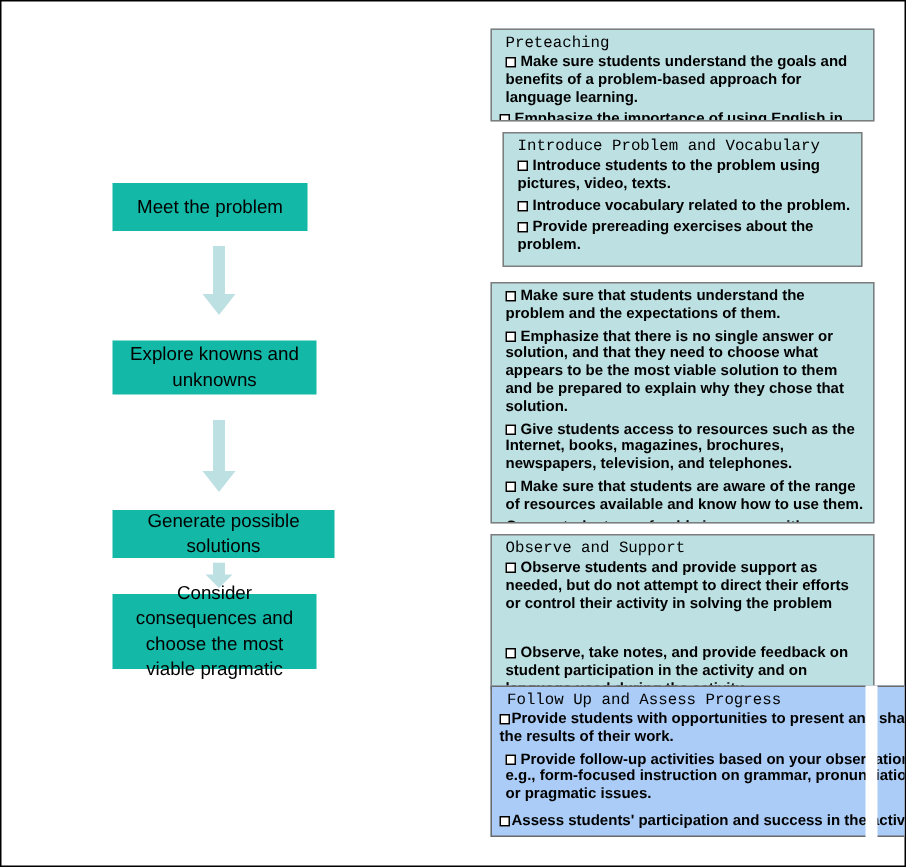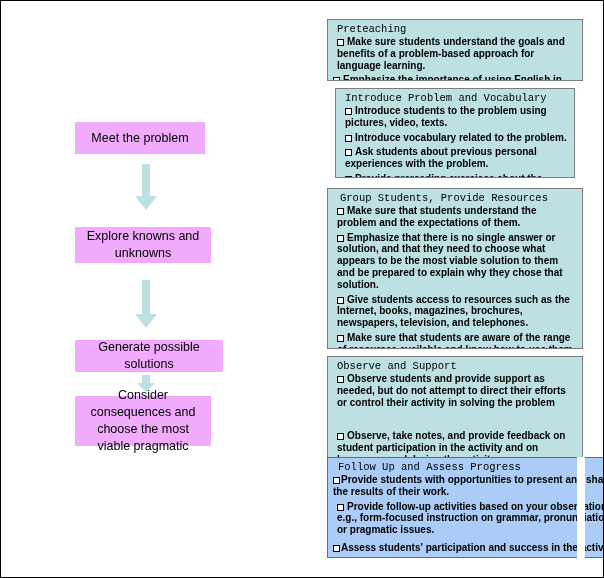--- a/index.html
+++ b/index.html
@@ -18,21 +18,21 @@
     height: 578px;
     background: #ffffff;
     border: 1px solid #000000;
     box-sizing: border-box;
     overflow: hidden;
   }
 
   
   .flow-box {
     position: absolute;
-    background: #f0abfc;
+    background: #14b8a6;
     display: flex;
     align-items: center;
     justify-content: center;
     text-align: center;
     font-size: 12.5px;
     line-height: 1.35;
     color: #000000;
     box-sizing: border-box;
     padding: 16px 6px;
   }
@@ -151,30 +151,26 @@
   <div class="panel" style="left:334px; top:87px; width:240px; height:90px;">
     <div class="panel-title">Introduce Problem and Vocabulary</div>
     <ul class="items">
       <li class="item indent">
         <span class="cb"></span><span class="txt">Introduce students to the problem using pictures, video, texts.</span>
       </li>
       <li class="item indent">
         <span class="cb"></span><span class="txt">Introduce vocabulary related to the problem.</span>
       </li>
       <li class="item indent">
-        <span class="cb"></span><span class="txt">Ask students about previous personal experiences with the problem.</span>
-      </li>
-      <li class="item indent">
         <span class="cb"></span><span class="txt">Provide prereading exercises about the problem.</span>
       </li>
     </ul>
   </div>
 
   <div class="panel" style="left:326px; top:187px; width:256px; height:161px;">
-    <div class="panel-title" style="margin-left:7px;">Group Students, Provide Resources</div>
     <ul class="items">
       <li class="item indent">
         <span class="cb"></span><span class="txt">Make sure that students understand the problem and the expectations of them.</span>
       </li>
       <li class="item indent">
         <span class="cb"></span><span class="txt">Emphasize that there is no single answer or solution, and that they need to choose what appears to be the most viable solution to them and be prepared to explain why they chose that solution.</span>
       </li>
       <li class="item indent">
         <span class="cb"></span><span class="txt">Give students access to resources such as the Internet, books, magazines, brochures, newspapers, television, and telephones.</span>
       </li>

